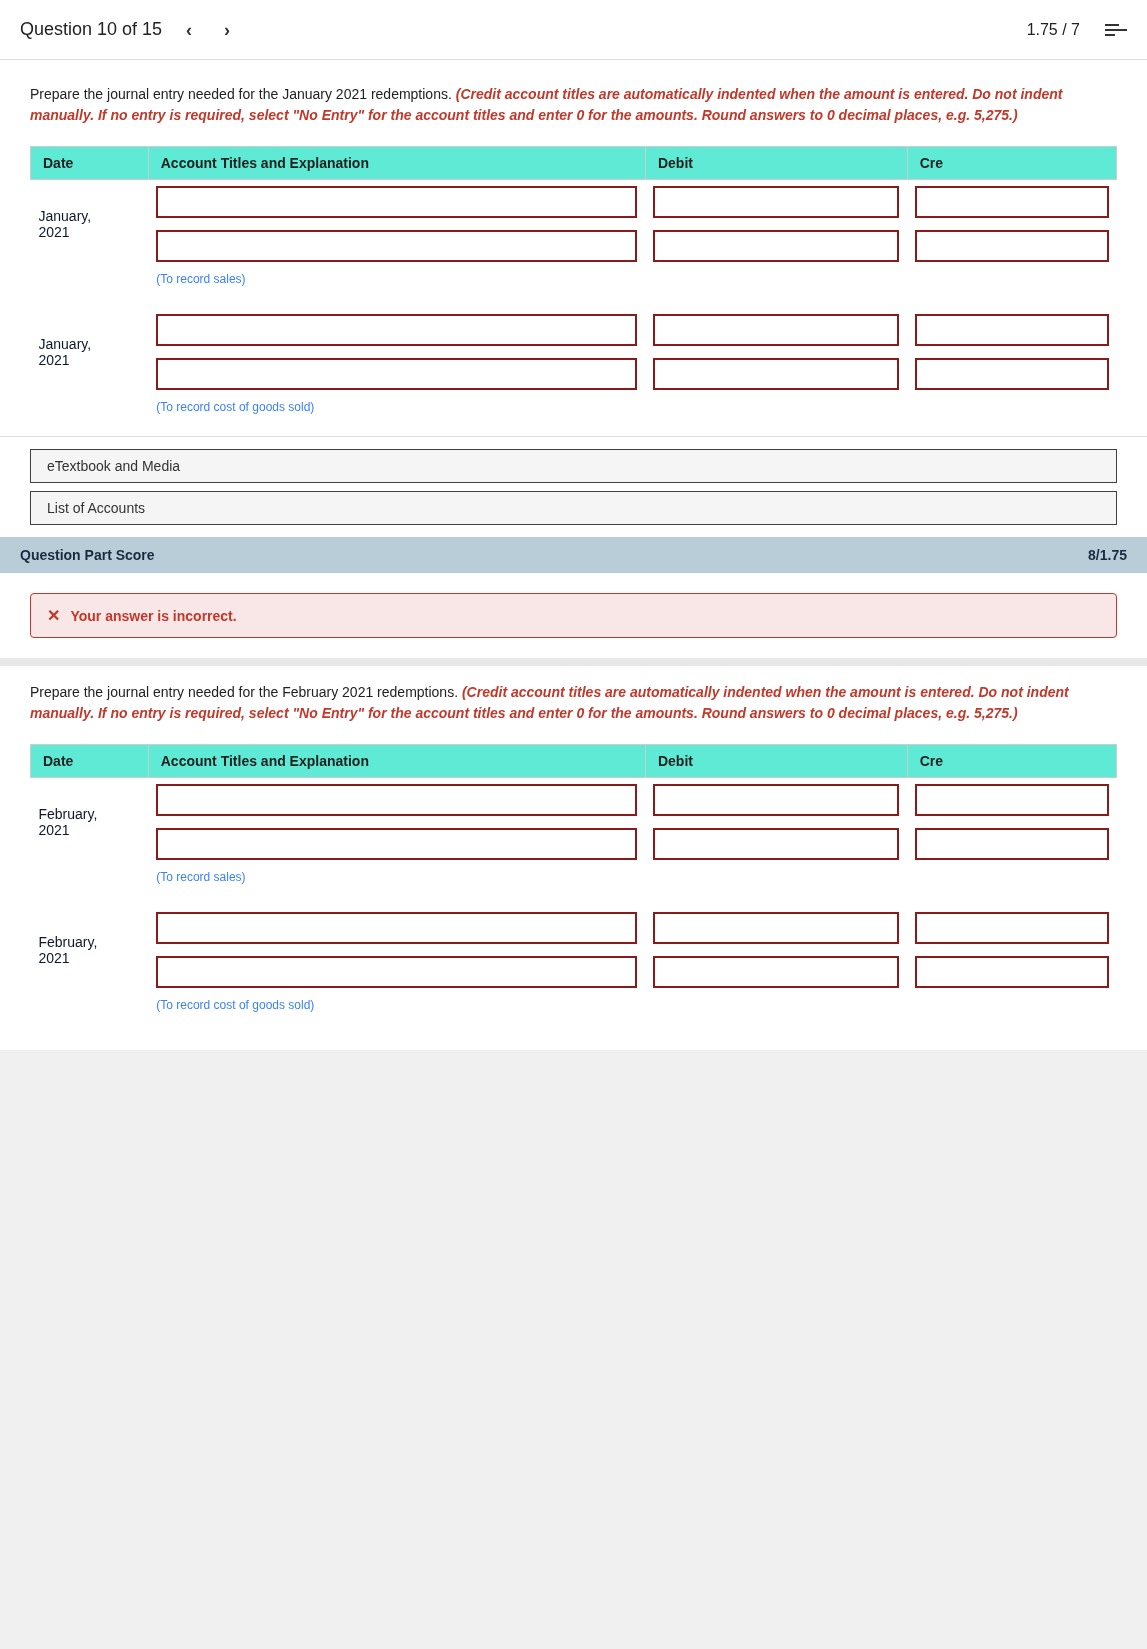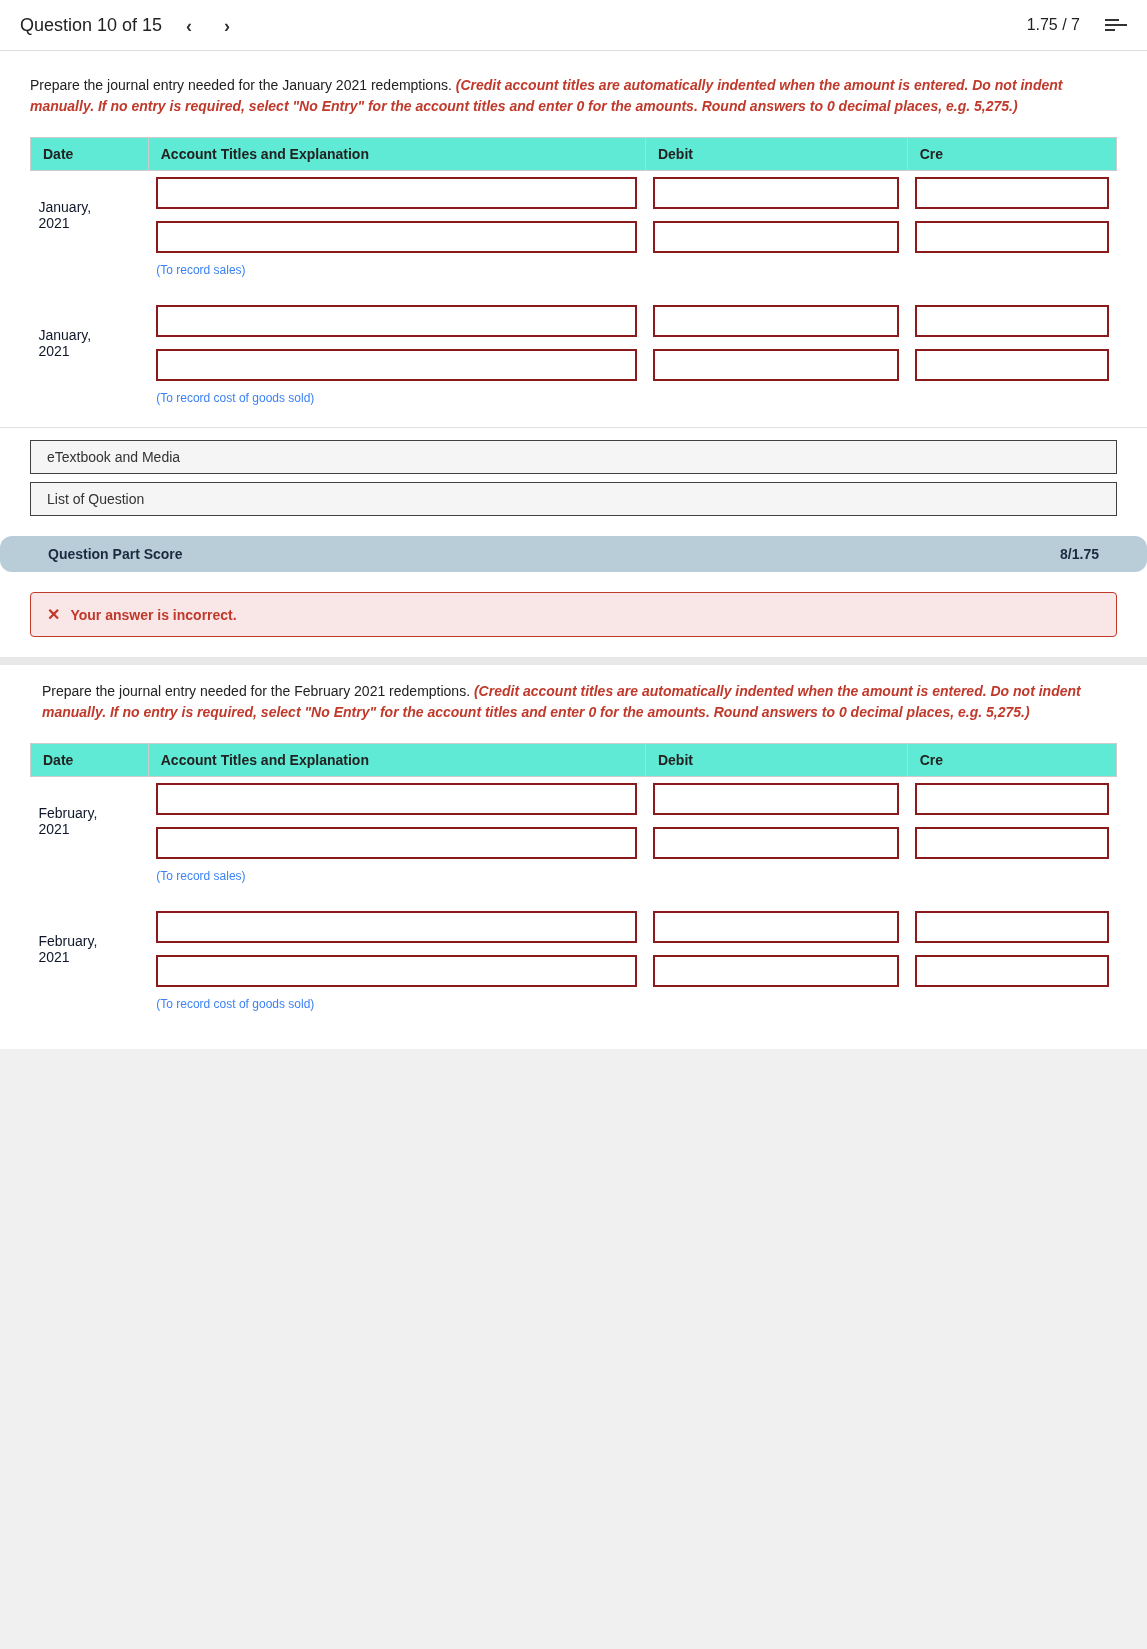--- a/index.html
+++ b/index.html
@@ -12,21 +12,21 @@
     }
 
     
     .top-header {
       background: #fff;
       display: flex;
       align-items: center;
       justify-content: space-between;
       padding: 12px 20px;
       border-bottom: 1px solid #ddd;
-      height: 51px;
+      height: 60px;
     }
     .top-header-left {
       display: flex;
       align-items: center;
       gap: 16px;
     }
     .question-label {
       font-size: 18px;
       color: #222;
     }
@@ -160,23 +160,21 @@
       text-align: left;
       width: 100%;
     }
 
     
     .score-bar {
       background: #b8cdd8;
       display: flex;
       justify-content: space-between;
       align-items: center;
-      padding: 10px 48px;
-      margin-top: 8px;
-      border-radius: 12px;
+      padding: 10px 20px;
     }
     .score-bar-label {
       font-size: 14px;
       font-weight: bold;
       color: #1a2b40;
     }
     .score-bar-value {
       font-size: 14px;
       font-weight: bold;
       color: #1a2b40;
@@ -317,35 +315,35 @@
         <tr class="note-row">
           <td></td>
           <td colspan="3">(To record cost of goods sold)</td>
         </tr>
       </tbody>
     </table>
   </div>
 
   <div class="btn-section">
     <button class="utility-btn">eTextbook and Media</button>
-    <button class="utility-btn">List of Question</button>
+    <button class="utility-btn">List of Accounts</button>
   </div>
 
   <div class="score-bar">
     <span class="score-bar-label">Question Part Score</span>
     <span class="score-bar-value">8/1.75</span>
   </div>
 
   <div class="error-box">
     <span class="error-icon">✕</span>
     <span class="error-text">Your answer is incorrect.</span>
   </div>
 
   <div class="question-section-2">
-    <p class="instruction-text" style="margin-top:16px; margin-bottom:20px;margin-left:12px;">
+    <p class="instruction-text" style="margin-top:16px; margin-bottom:20px;">
       <span class="instruction-plain">Prepare the journal entry needed for the February 2021 redemptions.</span>
       <span> </span>
       <span class="instruction-red">(Credit account titles are automatically indented when the amount is entered. Do not indent manually. If no entry is required, select "No Entry" for the account titles and enter 0 for the amounts. Round answers to 0 decimal places, e.g. 5,275.)</span>
     </p>
 
     <table class="journal-table">
       <thead>
         <tr>
           <th style="width:90px">Date</th>
           <th class="account-col">Account Titles and Explanation</th>

